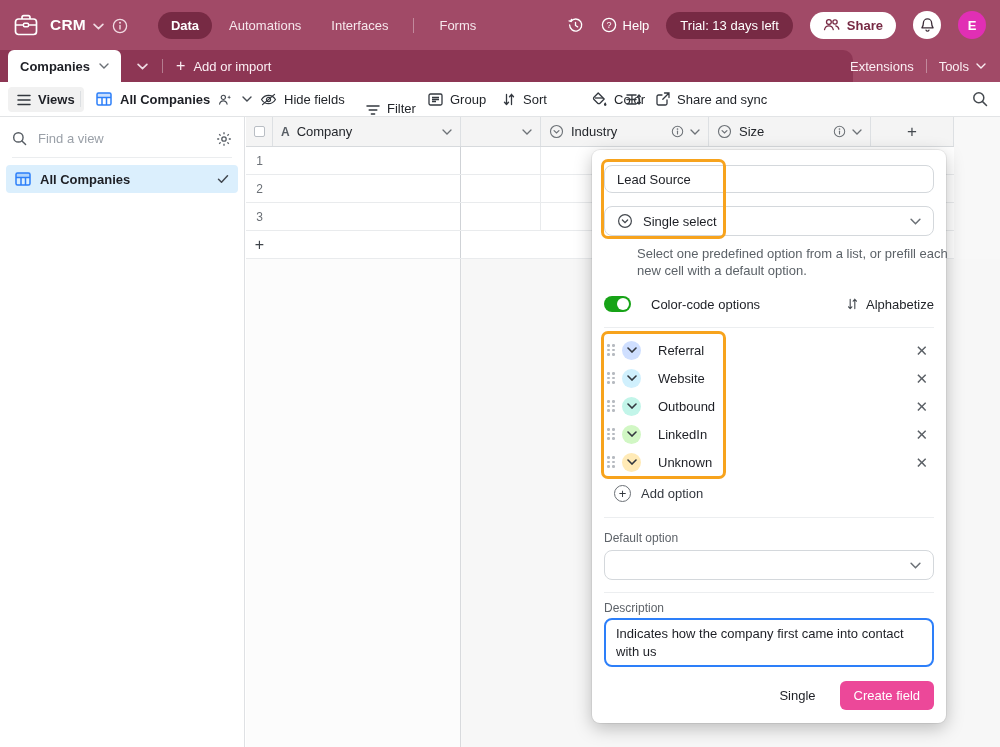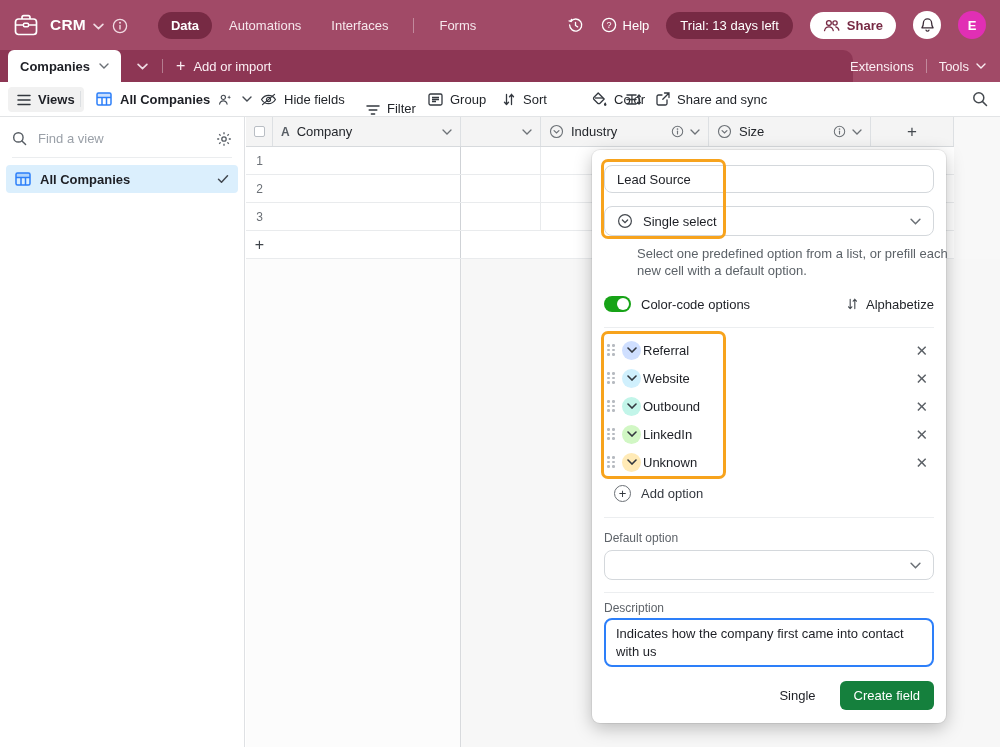--- a/index.html
+++ b/index.html
@@ -20,21 +20,21 @@
   .tb-caret { margin:2px 8px 0 7px; color:#f1dbe3; }
   .tb-info { margin-top:1px; color:#f1dbe3; }
   .top-tabs { display:flex; align-items:center; margin-left:30px; gap:4px; }
   .top-tab { padding:6px 13px; border-radius:14px; color:#f6e7ec; cursor:pointer; }
   .top-tab.active { background:#772a44; color:#fff; font-weight:bold; }
   .vdiv { width:1px; height:15px; background:rgba(255,255,255,.35); margin:0 8px; }
   .top-right { margin-left:auto; display:flex; align-items:center; gap:17px; }
   .help { display:flex; align-items:center; gap:6px; color:#fff; }
   .trial-pill { background:#772a44; color:#fff; padding:6px 14px; border-radius:14px; }
   .share-pill { background:#fff; color:#772a44; font-weight:bold; padding:6px 13px;
-    border-radius:14px; display:flex; align-items:center; gap:7px; }
+    border-radius:14px; display:flex; gap:7px; }
   .bell-circle { width:28px; height:28px; border-radius:50%; background:#fff;
     display:flex; align-items:center; justify-content:center; color:#3d2e39; }
   .avatar { width:28px; height:28px; border-radius:50%; color:#fff; font-weight:bold;
     display:flex; align-items:center; justify-content:center; font-size:13px; }
 
   
   .tabbar { position:absolute; left:0; top:50px; width:1000px; height:32px; background:#a14a67; }
   .tabstrip { position:absolute; left:0; top:0; width:853px; height:32px;
     background:#8d3654; border-top-right-radius:10px; display:flex; align-items:center; }
   .table-tab { margin-left:8px; height:32px; background:#fff; border-radius:6px 6px 0 0;
@@ -110,31 +110,31 @@
     border-radius:8px; padding:0 12px; font:inherit; color:#1d1f25; outline:none; }
   .type-select { left:12px; top:56px; width:330px; height:30px; border:1px solid #d4d8dc;
     border-radius:8px; display:flex; align-items:center; padding:0 12px; gap:10px; }
   .type-select .spacer { flex:1; }
   .type-select .chev { color:#6b7076; }
   .help-text { left:12px; top:96px; width:332px; color:#5c6268; line-height:1.3;margin-left:33px; }
   .toggle-row { left:12px; top:146px; width:330px; display:flex; align-items:center; }
   .toggle { width:27px; height:16px; border-radius:9px; position:relative; }
   .toggle .knob { position:absolute; right:2px; top:2px; width:12px; height:12px;
     border-radius:50%; background:#fff; }
-  .toggle-label { margin-left:10px; }
+  .toggle-label { margin-left:20px; }
   .alpha-btn { margin-left:auto; display:flex; align-items:center; gap:7px; color:#23262b; }
   .dlg-div { left:12px; width:330px; height:1px; background:#eceef0; }
   .d1 { top:177px; } .d2 { top:367px; } .d3 { top:442px; }
   .options { left:12px; top:186px; width:330px; }
   .opt-row { height:28px; display:flex; align-items:center; }
   .drag { display:grid; grid-template-columns:3px 3px; grid-gap:2px; margin:0 7px 0 3px; }
   .drag i { width:2.5px; height:2.5px; border-radius:50%; background:#b6bac0; }
   .opt-circle { width:19px; height:19px; border-radius:50%; display:flex; align-items:center;
     justify-content:center; color:#33383f; }
-  .opt-label { margin-left:2px; }
+  .opt-label { margin-left:17px; }
   .opt-x { margin-left:auto; margin-right:6px; color:#5b6066; font-size:15px; line-height:1; cursor:pointer; }
   .add-option { left:12px; top:330px; width:330px; height:26px; display:flex; align-items:center; }
   .plus-circle { width:17px; height:17px; border:1.2px solid #6b7076; border-radius:50%;
     display:flex; align-items:center; justify-content:center; color:#4b5157; font-size:13px;
     margin-left:13px; }
   .add-option span { margin-left:10px; color:#33383f; }
   .small-label { font-size:12px; color:#5f646a; }
   .lbl-default { left:12px; top:381px; }
   .default-select { left:12px; top:400px; width:330px; height:30px; border:1px solid #d4d8dc;
     border-radius:8px; display:flex; align-items:center; justify-content:flex-end;
@@ -603,20 +603,20 @@
         </svg>
     </div>
 
     <div class="dlg-div d3"></div>
 
     <div class="small-label lbl-desc">Description</div>
     <textarea class="desc-area" style="border-color: rgb(45, 127, 249);">Indicates how the company first came into contact with us</textarea>
 
     <div class="dlg-footer">
       <span class="cancel-btn">Single</span>
-      <button class="create-btn" style="background: #15803d;">Create field</button>
+      <button class="create-btn" style="background: #ec4899;">Create field</button>
     </div>
   </div>
 
   <div class="annot annot-1" style="border-color: rgb(247, 163, 29);"></div>
   <div class="annot annot-2" style="border-color: rgb(247, 163, 29);"></div>
 
 </div>
 
 </body></html>

